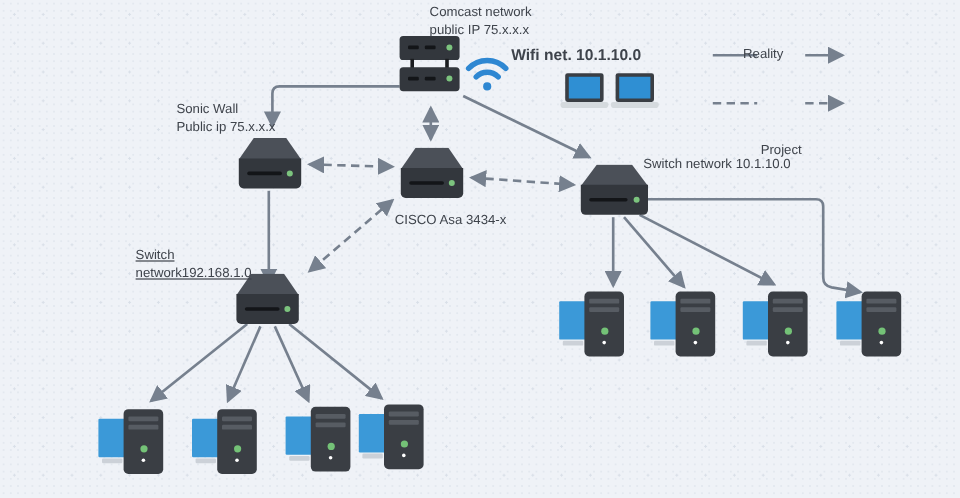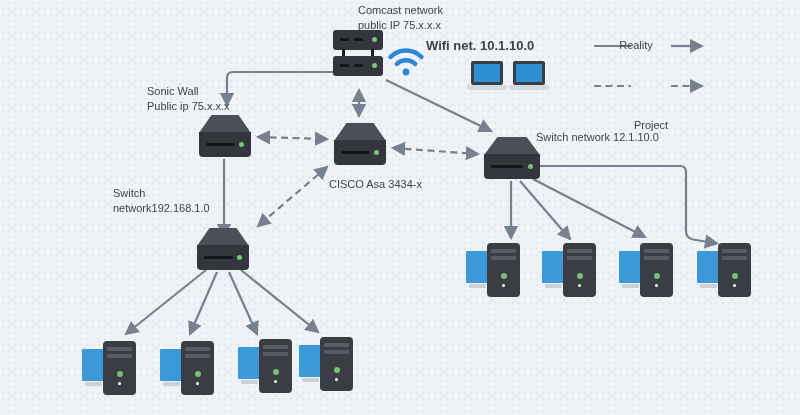--- a/index.html
+++ b/index.html
@@ -90,22 +90,22 @@
     <path d="M671 46 L702 46" marker-end="url(#arr)"></path>
     <path d="M594 86 L631 86" stroke-dasharray="7 4.5"></path>
     <path d="M671 86 L702 86" stroke-dasharray="7 4.5" marker-end="url(#arr)"></path>
   </g>
 </svg>
 
 <div class="lbl" style="left:358px;top:3px;"><span>Comcast network</span><br><span>public IP 75.x.x.x</span></div>
 <div class="lbl bold" style="left:426px;top:38px;">Wifi net. 10.1.10.0</div>
 <div class="lbl" style="left:147px;top:84px;"><span>Sonic Wall</span><br><span>Public ip 75.x.x.x</span></div>
 <div class="lbl" style="left:329px;top:177px;">CISCO Asa 3434-x</div>
-<div class="lbl" style="left:536px;top:130px;">Switch network 12.1.10.0</div>
-<div class="lbl" style="left:113px;top:186px;"><span>Switch</span><br><span>network192.168.1.0</span></div>
+<div class="lbl" style="left:536px;top:130px;">Switch network 10.1.10.0</div>
+<div class="lbl" style="left:113px;top:206px;text-decoration:underline;"><span>Switch</span><br><span>network192.168.1.0</span></div>
 <div class="legend-lbl" style="left:616px;top:39px;">Reality</div>
 <div class="legend-lbl" style="left:631px;top:79px;margin-top:40px;">Project</div>
 
 <div class="router">
   <div class="unit u1">
     <div class="dash d1"></div>
     <div class="dash d2"></div>
     <div class="uled"></div>
   </div>
   <div class="link k1"></div>

